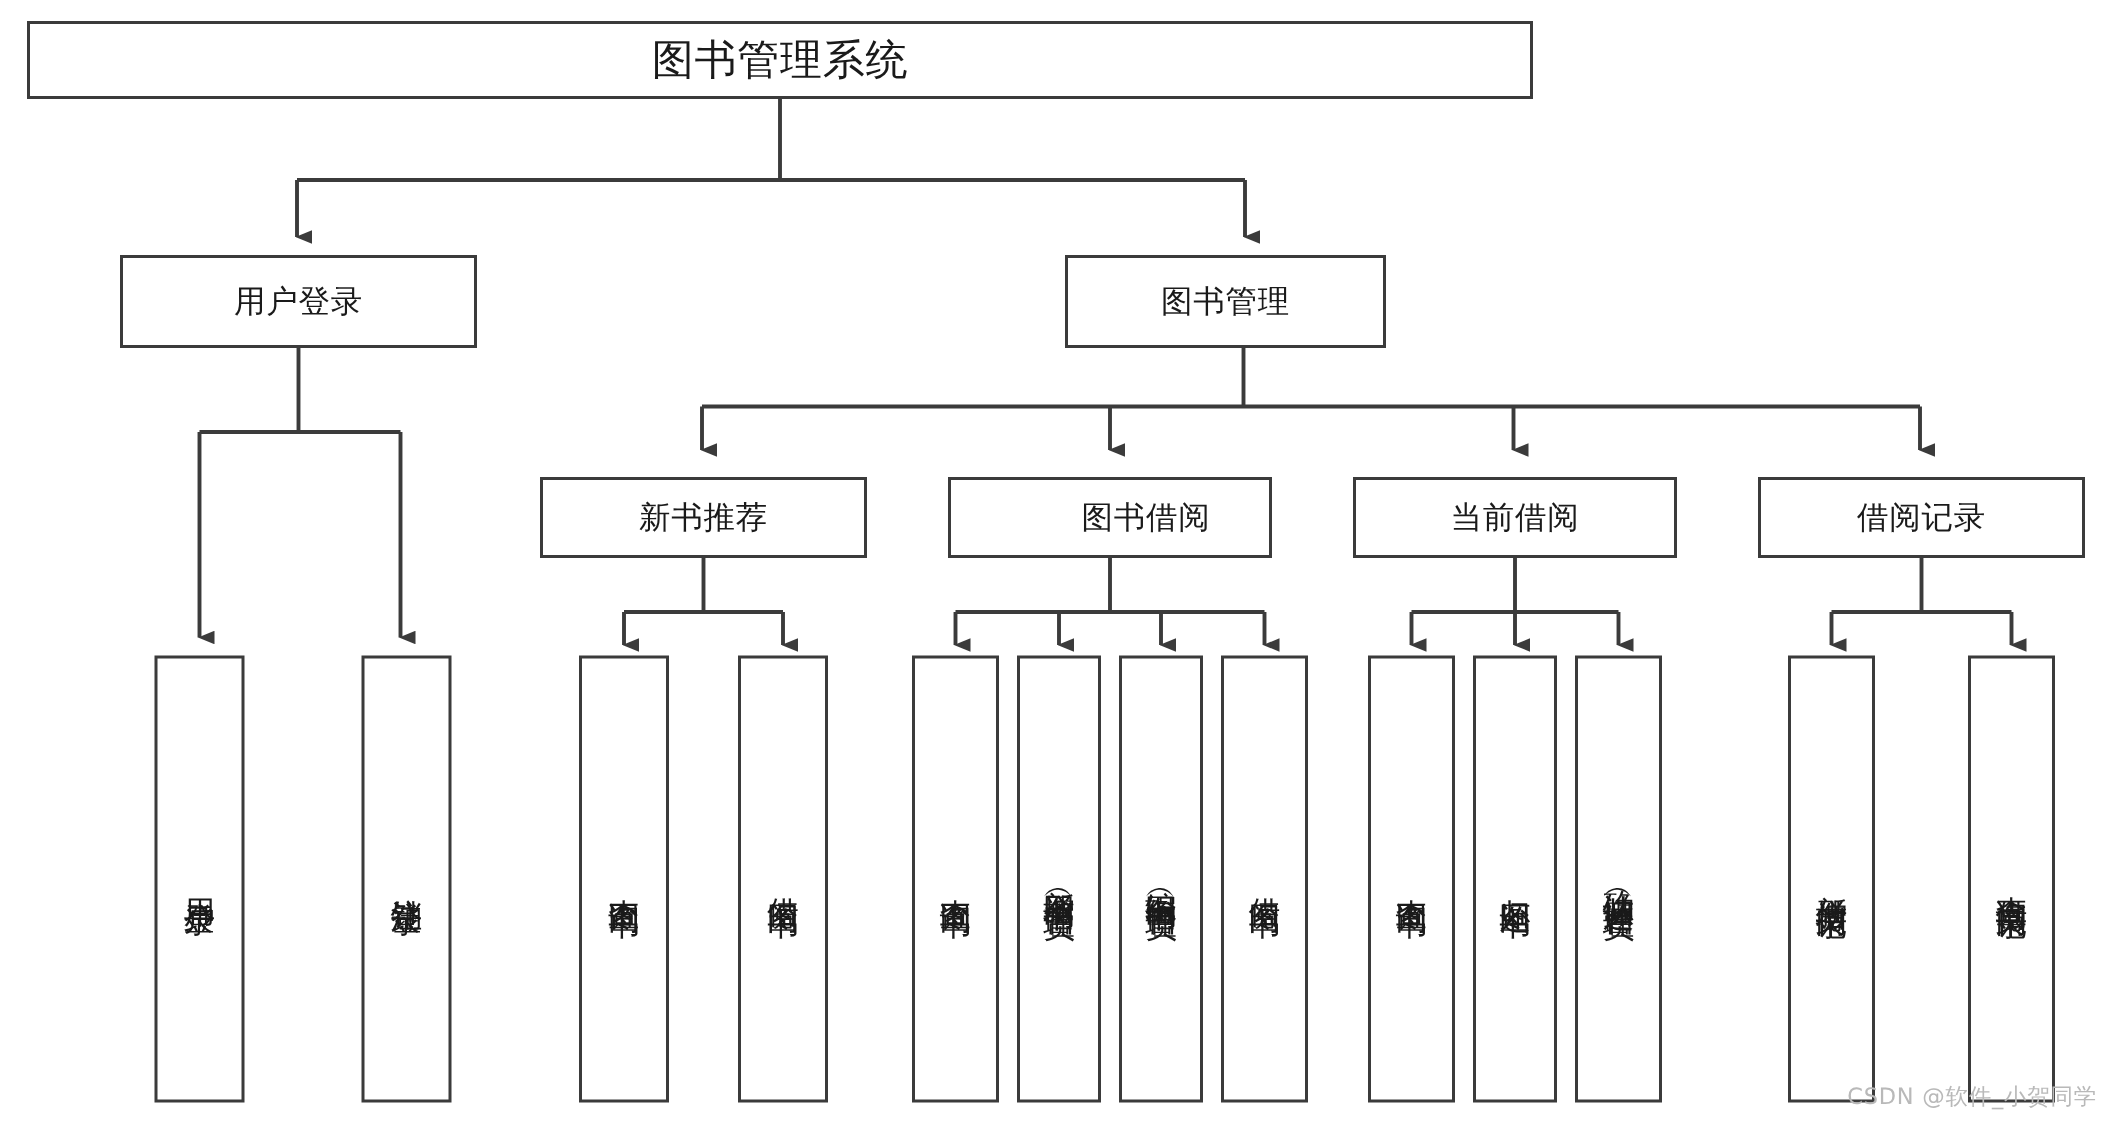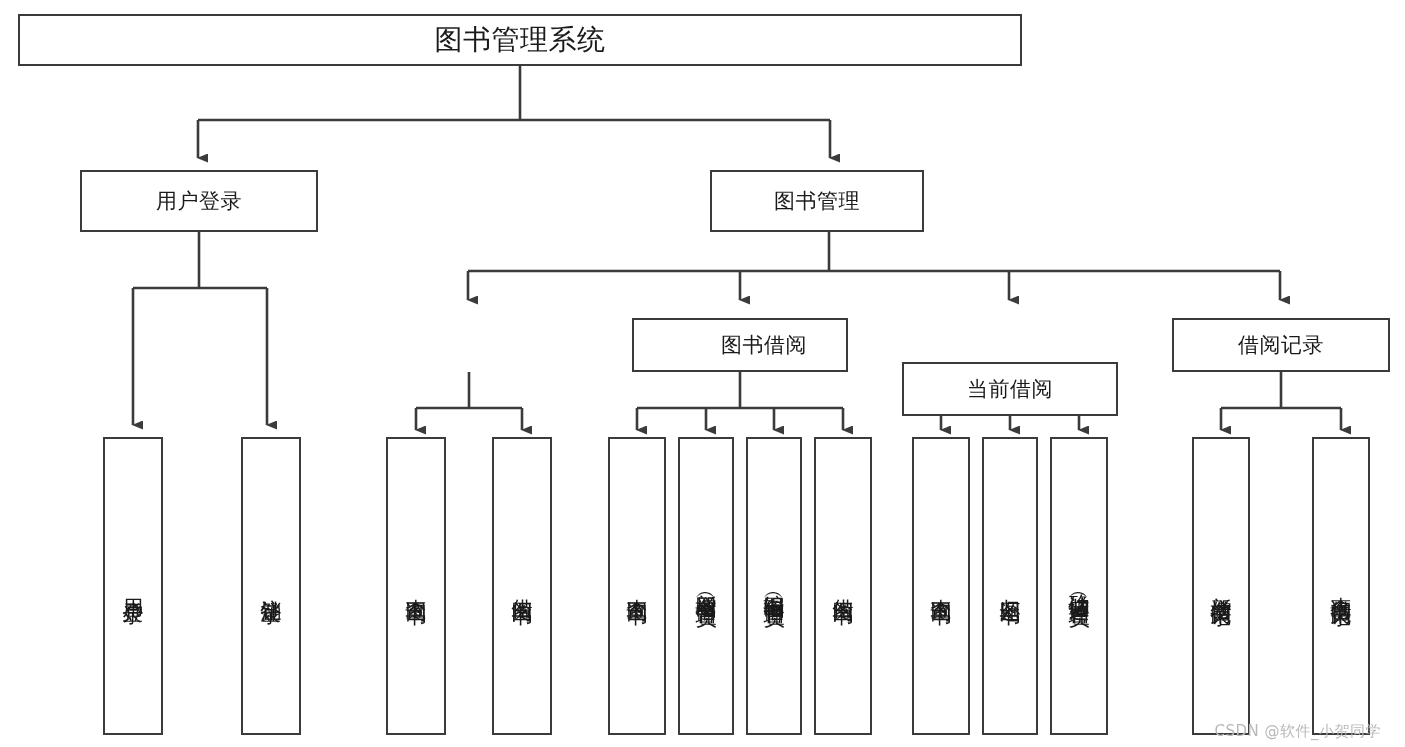--- a/index.html
+++ b/index.html
@@ -58,21 +58,21 @@
   .node.vert .label {
     writing-mode: vertical-rl;
     text-orientation: upright;
     font-size: 21px;
     line-height: 1.05;
     letter-spacing: 2px;
     max-height: 268px;
   }
   .watermark {
     position: absolute;
-    right: 24px;
+    right: 7px;
     bottom: 6px;
     font-size: 15px;
     color: #b9b9b9;
     letter-spacing: 0.5px;
     white-space: nowrap;
     user-select: none;
   }
 </style>
 </head>
 <body>
@@ -133,24 +133,27 @@
     <span class="label">图书管理系统</span>
   </div>
 
   <div class="node horiz" style="left:80px; top:170px; width:238px; height:62px;">
     <span class="label">用户登录</span>
   </div>
   <div class="node horiz" style="left:710px; top:170px; width:214px; height:62px;">
     <span class="label">图书管理</span>
   </div>
 
+  <div class="node horiz" style="left:360px; top:318px; width:218px; height:54px;">
+    <span class="label">新书推荐</span>
+  </div>
   <div class="node horiz" style="left:632px; top:318px; width:216px; height:54px;padding-left:48px;">
     <span class="label">图书借阅</span>
   </div>
-  <div class="node horiz" style="left:902px; top:318px; width:216px; height:54px;margin-top:44px;">
+  <div class="node horiz" style="left:902px; top:318px; width:216px; height:54px;">
     <span class="label">当前借阅</span>
   </div>
   <div class="node horiz" style="left:1172px; top:318px; width:218px; height:54px;justify-content:center;">
     <span class="label">借阅记录</span>
   </div>
 
   <div class="node vert" style="left:103px; top:437px; width:60px; height:298px;">
     <span class="label">用户登录</span>
   </div>
   <div class="node vert" style="left:241px; top:437px; width:60px; height:298px;">

